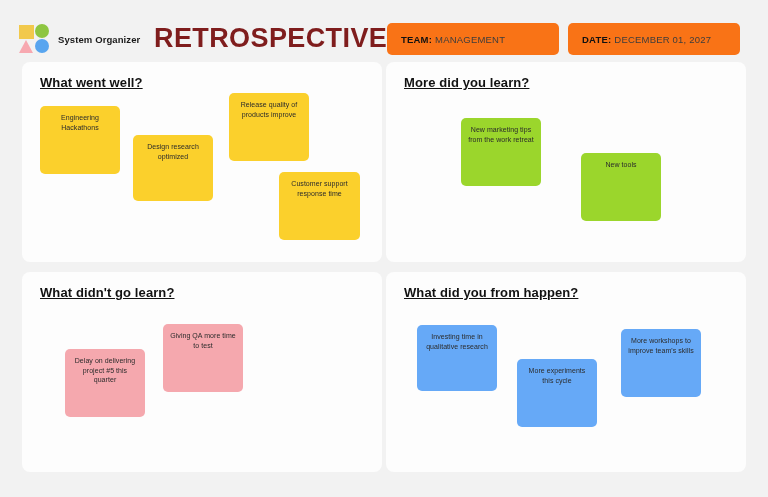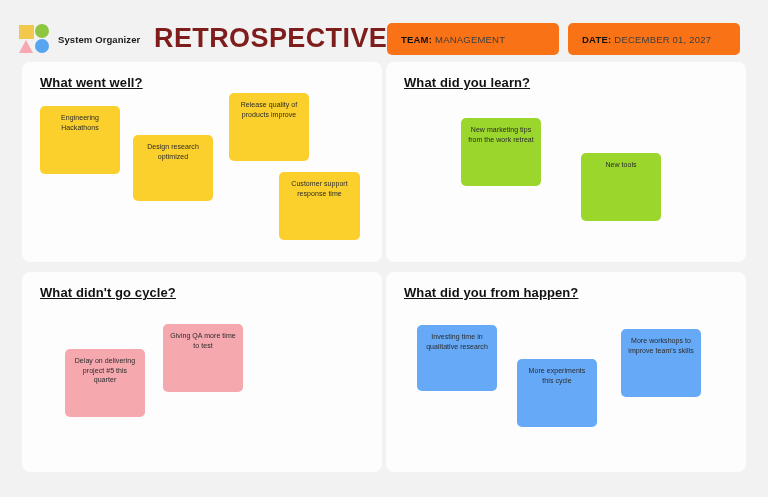--- a/index.html
+++ b/index.html
@@ -198,25 +198,25 @@
       <span>DECEMBER 01, 2027</span>
     </div>
 
   </div>
 
   <div class="card" id="card-went-well">
     <div class="card-title">What went well?</div>
   </div>
 
   <div class="card" id="card-learn">
-    <div class="card-title">What did you learn?</div>
+    <div class="card-title">More did you learn?</div>
   </div>
 
   <div class="card" id="card-not-well">
-    <div class="card-title">What didn't go cycle?</div>
+    <div class="card-title">What didn't go learn?</div>
   </div>
 
   <div class="card" id="card-wish">
     <div class="card-title">What did you from happen?</div>
   </div>
 
   <div class="notes-layer" id="notes-layer">
       <div class="note note-yellow" style="left: 40px; top: 106px; width: 80px; height: 68px;">Engineering Hackathons</div>
       <div class="note note-yellow" style="left: 133px; top: 135px; width: 80px; height: 66px;">Design research optimized</div>
       <div class="note note-yellow" style="left: 229px; top: 93px; width: 80px; height: 68px;">Release quality of products improve</div>

